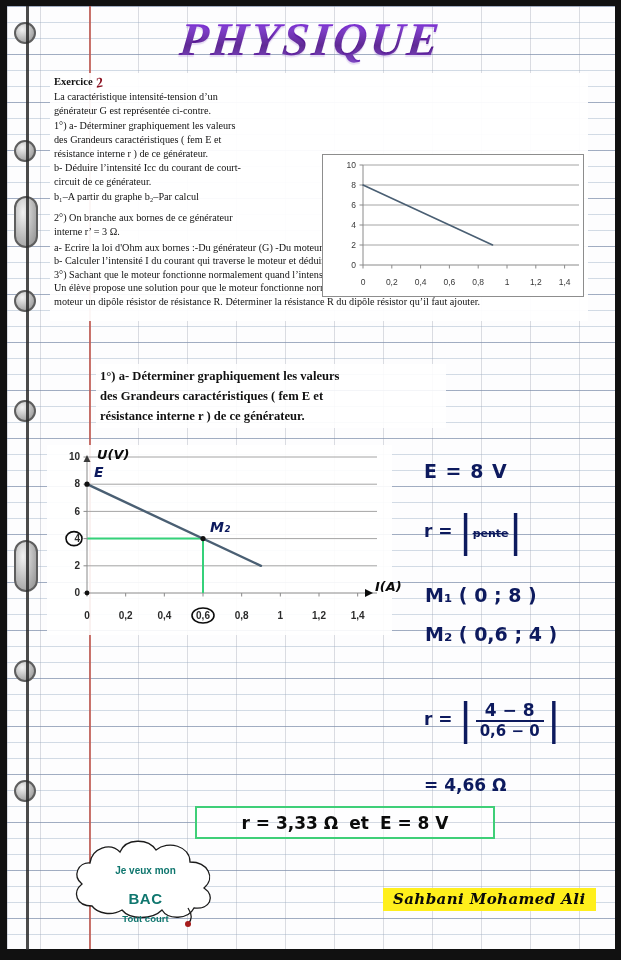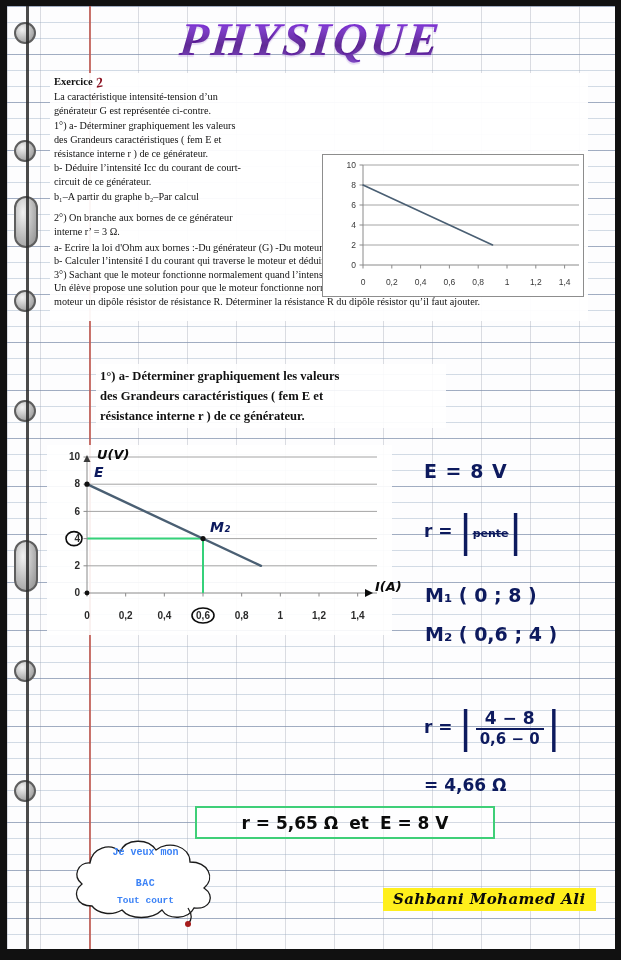--- a/index.html
+++ b/index.html
@@ -179,21 +179,21 @@
   
   #work-e     { position: absolute; left: 424px; top: 460px; font-size: 19px; letter-spacing: 1px; }
   #work-r     { position: absolute; left: 424px; top: 517px; font-size: 17px; }
   #work-m1    { position: absolute; left: 425px; top: 584px; font-size: 19px; }
   #work-m2    { position: absolute; left: 425px; top: 615px; font-size: 19px; margin-top: 8px; }
   #work-calc  { position: absolute; left: 424px; top: 700px; font-size: 17px; }
   .frac {
     display: inline-block;
     vertical-align: middle;
     text-align: center;
-    margin: 8px 3px;
+    margin: 0 3px;
   }
   .frac .num { border-bottom: 2px solid #0d1a5e; padding: 0 4px; display: block; }
   .frac .den { padding: 0 4px; display: block; font-size: 15px; }
   .absbar {
     display: inline-block;
     vertical-align: middle;
     font-size: 42px;
     font-weight: normal;
     line-height: 0.72;
   }
@@ -214,28 +214,28 @@
   }
 
   
   #cloud {
     position: absolute;
     left: 68px; top: 834px;
     width: 155px; height: 92px;
   }
   #cloud-text {
     position: absolute;
-    left: 0; top: 13px;
+    left: 0; top: 31px;
     width: 155px;
     text-align: center;
-    font-family: Liberation Mono, monospace;
-    color: #3b82f6;
+    font-family: Liberation Sans, sans-serif;
+    color: #0f766e;
   }
   #cloud-l1 { font-size: 10px; font-weight: bold; }
-  #cloud-l2 { font-size: 10px; font-weight: bold; margin-top: 20px; letter-spacing: .5px; }
+  #cloud-l2 { font-size: 15px; font-weight: bold; margin-top: 14px; letter-spacing: .5px; }
   #cloud-l3 { font-size: 9.5px; font-weight: bold; margin-top: 6px; }
 
   
   #signature {
     position: absolute;
     left: 383px; top: 888px;
     background: #ffef1c;
     padding: 2px 10px 3px 10px;
     font-family: "DejaVu Serif", serif;
     font-style: italic;
@@ -434,21 +434,21 @@
   <div id="work-m2" class="hand">M₂ ( 0,6 ; 4 )</div>
 
   <div id="work-calc" class="hand">
     <span>r =</span>
     <span class="absbar">|</span><span class="frac"><span class="num">4 − 8</span><span class="den">0,6 − 0</span></span><span class="absbar">|</span>
   </div>
 
   <div id="work-result-eq" class="hand">= 4,66 Ω</div>
 
   <div id="final-box">
-    <span class="hand-black">r = 5,65 Ω</span>
+    <span class="hand-black">r = 3,33 Ω</span>
     <span class="hand-black">et</span>
     <span class="hand-black">E = 8 V</span>
   </div>
 
   <div id="cloud">
     <svg width="155" height="92" viewBox="0 0 155 92">
       <path d="M24,72 C8,72 4,58 14,50 C4,42 10,28 22,29 C24,14 42,8 52,18
                C58,4 80,4 88,16 C100,6 122,12 122,28 C140,28 148,44 136,54
                C148,62 142,76 126,74 C120,86 100,86 94,76
                C84,86 62,86 54,76 C44,82 30,80 24,72 Z" fill="#ffffff" stroke="#1b1b1b" stroke-width="1.3"></path>

